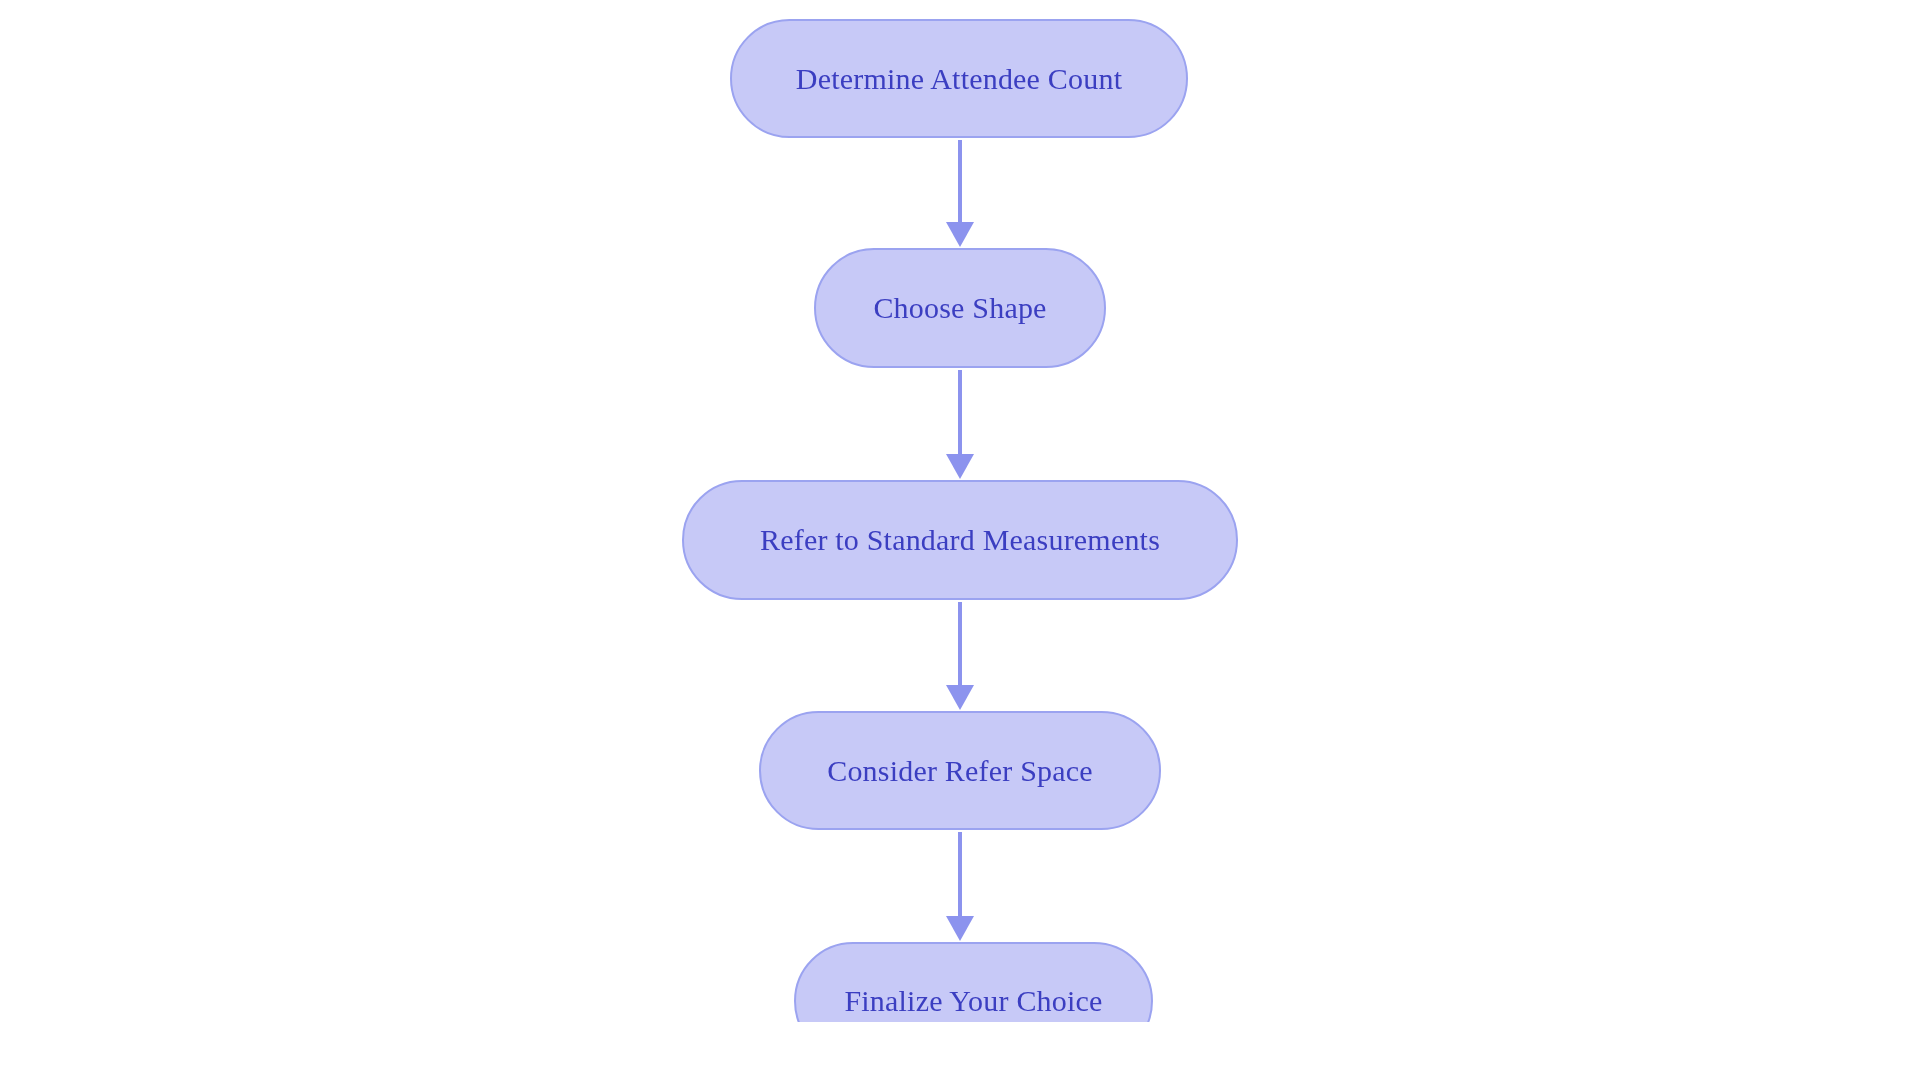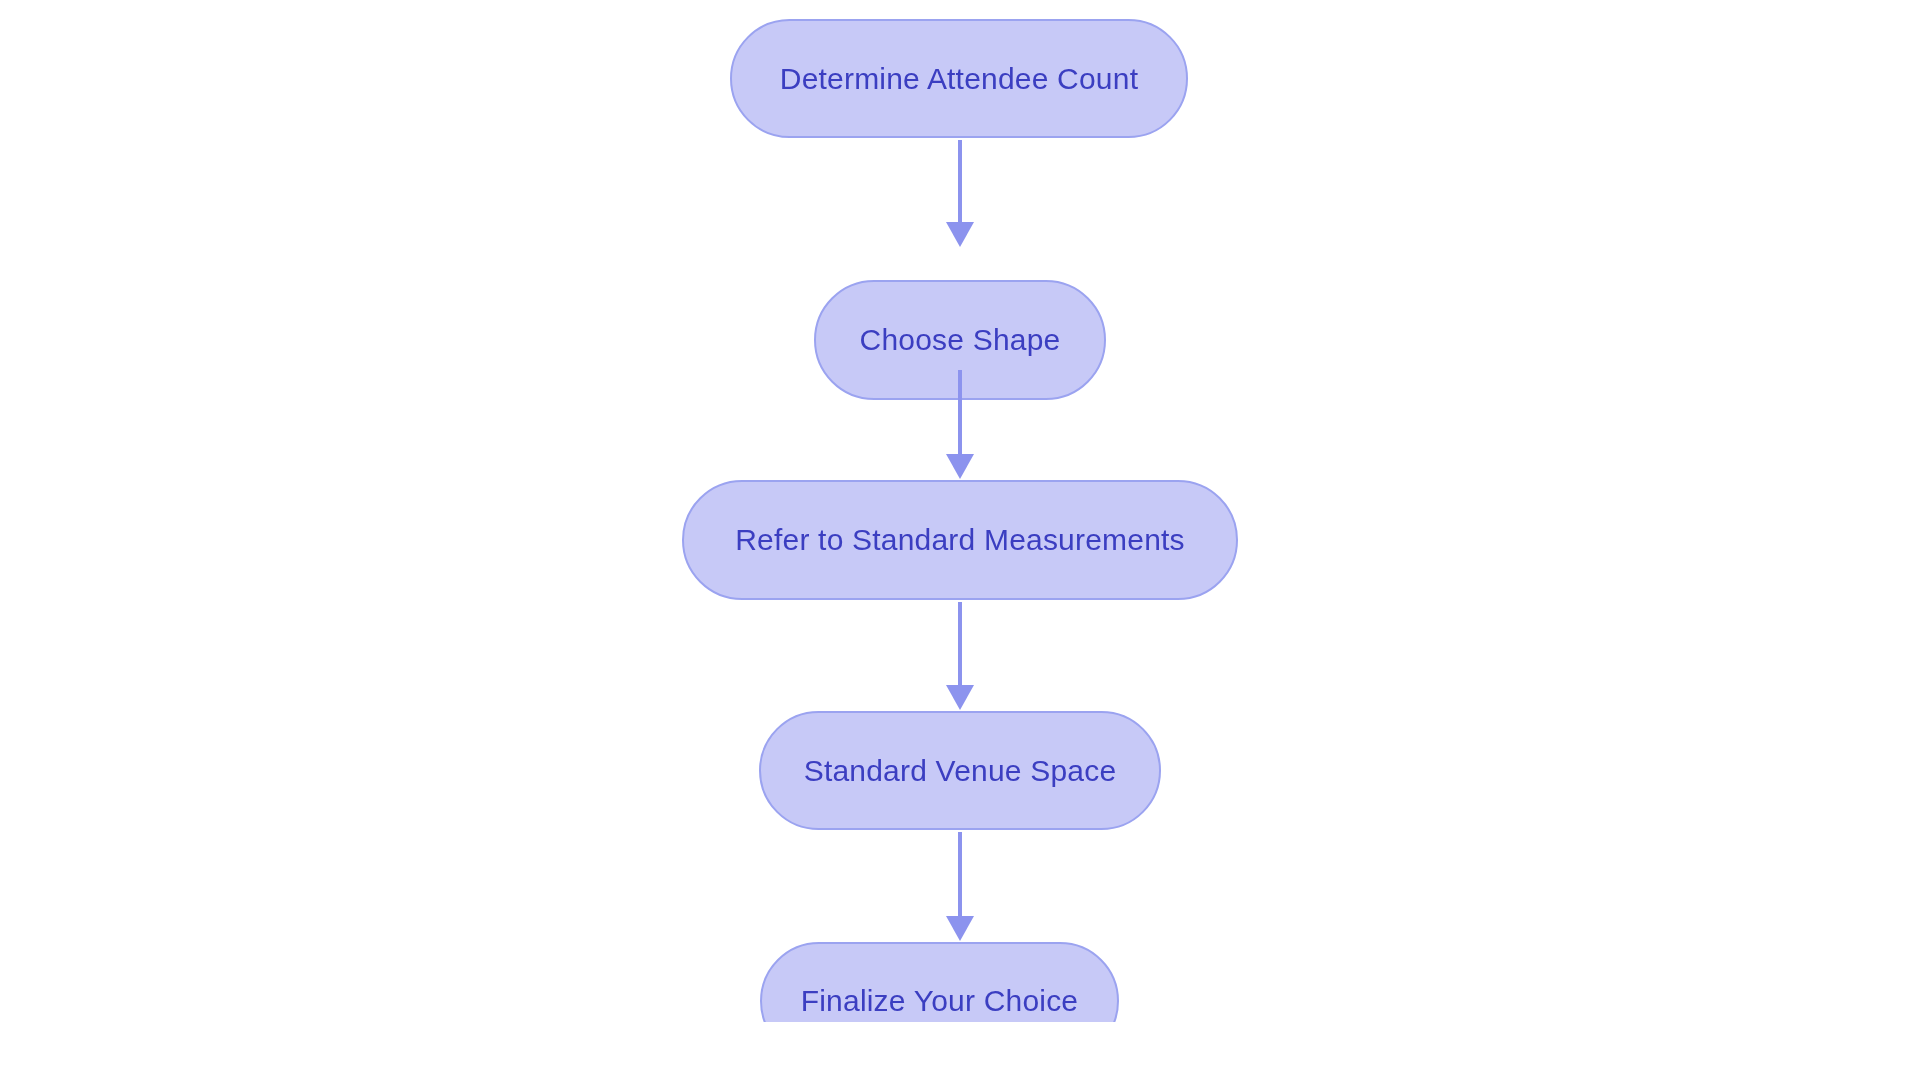--- a/index.html
+++ b/index.html
@@ -6,43 +6,43 @@
     margin: 0;
     padding: 0;
     background: var(--background, #ffffff);
   }
   .canvas {
     position: relative;
     width: 1920px;
     height: 1022px;
     overflow: hidden;
     background: var(--background, #ffffff);
-    font-family: Liberation Sans, sans-serif;
+    font-family: Liberation Serif, serif;
   }
   .flow-node {
     position: absolute;
     box-sizing: border-box;
     display: flex;
     align-items: center;
     justify-content: center;
     background: var(--node-fill, #c7c9f7);
     border: 2px solid var(--node-border, #9ba3f0);
     border-radius: 60px;
     color: var(--node-text, #3b3ec1);
     font-size: 30px;
     font-weight: 500;
     letter-spacing: 0.2px;
     white-space: nowrap;
     text-align: center;
   }
   .node-1 { left: 730px; top: 19px;  width: 458px; height: 119px; }
-  .node-2 { left: 814px; top: 248px; width: 292px; height: 120px; margin-top: 32px; }
+  .node-2 { left: 814px; top: 248px; width: 292px; height: 120px; }
   .node-3 { left: 682px; top: 480px; width: 556px; height: 120px; align-items: center; }
   .node-4 { left: 759px; top: 711px; width: 402px; height: 119px; }
-  .node-5 { left: 760px; top: 942px; width: 359px; height: 118px; align-items: center; }
+  .node-5 { left: 794px; top: 942px; width: 359px; height: 118px; align-items: center; }
 
   .flow-arrow {
     position: absolute;
     left: 945px;
     width: 29px;
     display: flex;
     flex-direction: column;
     align-items: center;
   }
   .arrow-1 { top: 140px; height: 107px; }
@@ -90,21 +90,21 @@
   <div class="flow-node node-3">
     <span>Refer to Standard Measurements</span>
   </div>
 
   <div class="flow-arrow arrow-3">
     <div class="arrow-line"></div>
     <div class="arrow-head"></div>
   </div>
 
   <div class="flow-node node-4">
-    <span>Standard Venue Space</span>
+    <span>Consider Refer Space</span>
   </div>
 
   <div class="flow-arrow arrow-4">
     <div class="arrow-line"></div>
     <div class="arrow-head"></div>
   </div>
 
   <div class="flow-node node-5">
     <span>Finalize Your Choice</span>
   </div>

